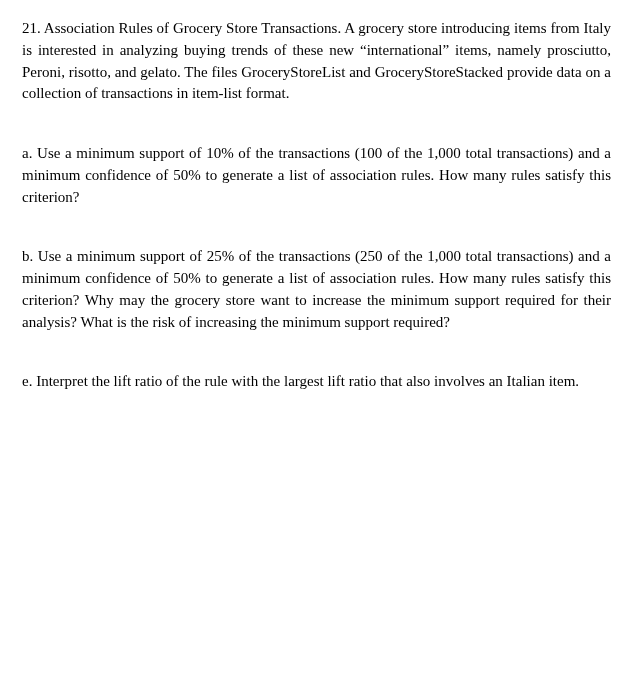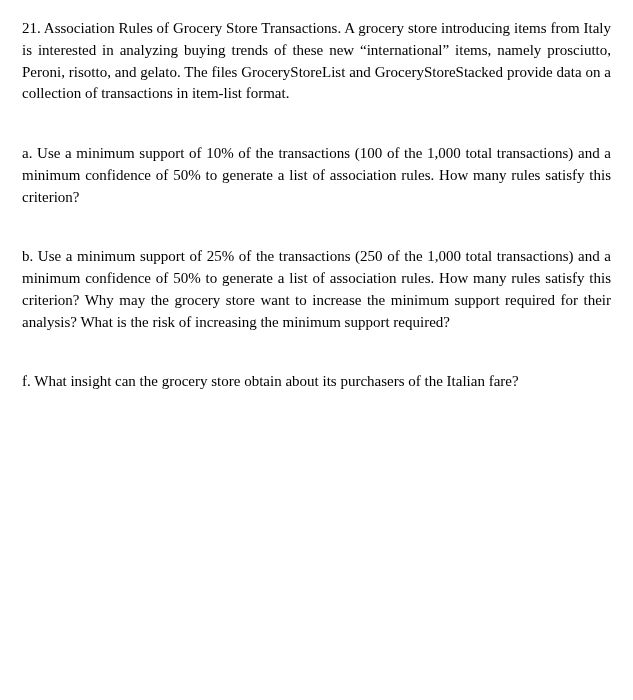--- a/index.html
+++ b/index.html
@@ -50,19 +50,19 @@
     <p class="sub-part">
       <span>a. Use a minimum support of 10% of the transactions (100 of the 1,000 total transactions) and a minimum confidence of 50% to generate a list of association rules. How many rules satisfy this criterion?</span>
     </p>
 
     <p class="sub-part">
       <span>b. Use a minimum support of 25% of the transactions (250 of the 1,000 total transactions) and a minimum confidence of 50% to generate a list of association rules. How many rules satisfy this criterion? Why may the grocery store want to increase the minimum support required for their analysis? What is the risk of increasing the minimum support required?</span>
     </p>
 
 
 
+    <p class="sub-part">
+      <span>e. Interpret the lift ratio of the rule with the largest lift ratio that also involves an Italian item.</span>
+    </p>
 
-    <p class="sub-part">
-      <span>f. What insight can the grocery store obtain about its purchasers of the Italian fare?</span>
-    </p>
 
   </div>
 </div>
 
 </body></html>

